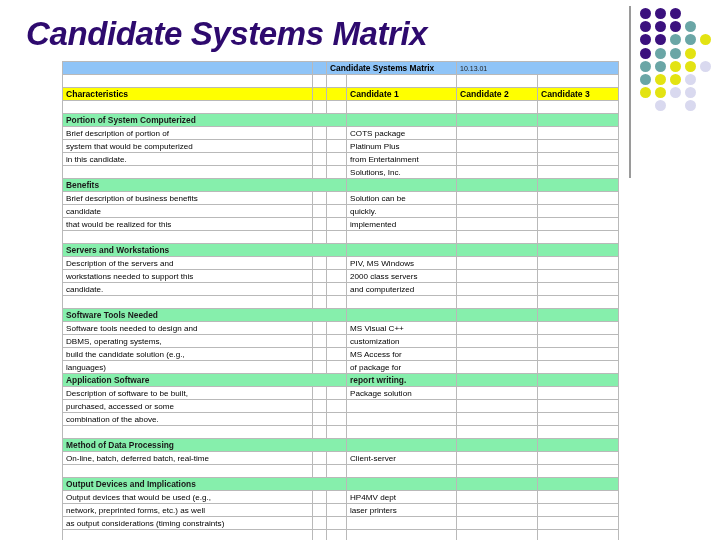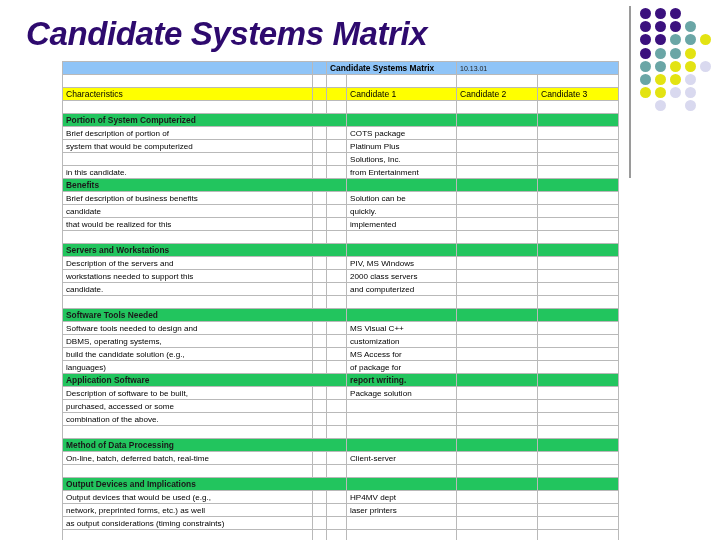--- a/index.html
+++ b/index.html
@@ -95,30 +95,30 @@
   }
   tr.titlebar td.tb-date {
     font-size: 7px;
     color: #222;
     text-align: left;
     padding-left: 4px;
   }
 
   tr.colhead td {
     background: #ffff00;
-    font-weight: normal;
+    font-weight: bold;
     font-size: 8.6px;
     height: 14px;
   }
   tr.colhead td.blank-mid {
     background: #ffff00;
   }
 
   tr.section td {
-    background: #22c55e;
+    background: #86efac;
     font-weight: bold;
     font-size: 8.4px;
     height: 12px;
     color: #1a1a1a;
   }
 
   tr.spacer td { height: 7px; }
 
   td.ind1 { padding-left: 6px; }
   td.ind2 { padding-left: 12px; }
@@ -224,32 +224,32 @@
       </tr>
       <tr>
         <td class="ind2">system that would be computerized</td>
         <td>&nbsp;</td>
         <td>&nbsp;</td>
         <td class="val">Platinum Plus</td>
         <td class="val">&nbsp;</td>
         <td class="val">&nbsp;</td>
       </tr>
       <tr>
+        <td class="ind2">in this candidate.</td>
+        <td>&nbsp;</td>
+        <td>&nbsp;</td>
+        <td class="val">from Entertainment</td>
+        <td class="val">&nbsp;</td>
+        <td class="val">&nbsp;</td>
+      </tr>
+      <tr>
         <td class="ind1">&nbsp;</td>
         <td>&nbsp;</td>
         <td>&nbsp;</td>
         <td class="val">Solutions, Inc.</td>
-        <td class="val">&nbsp;</td>
-        <td class="val">&nbsp;</td>
-      </tr>
-      <tr>
-        <td class="ind2">in this candidate.</td>
-        <td>&nbsp;</td>
-        <td>&nbsp;</td>
-        <td class="val">from Entertainment</td>
         <td class="val">&nbsp;</td>
         <td class="val">&nbsp;</td>
       </tr>
       <tr class="section">
         <td class="sect-label" colspan="3">Benefits</td>
         <td class="val">&nbsp;</td>
         <td>&nbsp;</td>
         <td>&nbsp;</td>
       </tr>
       <tr>

